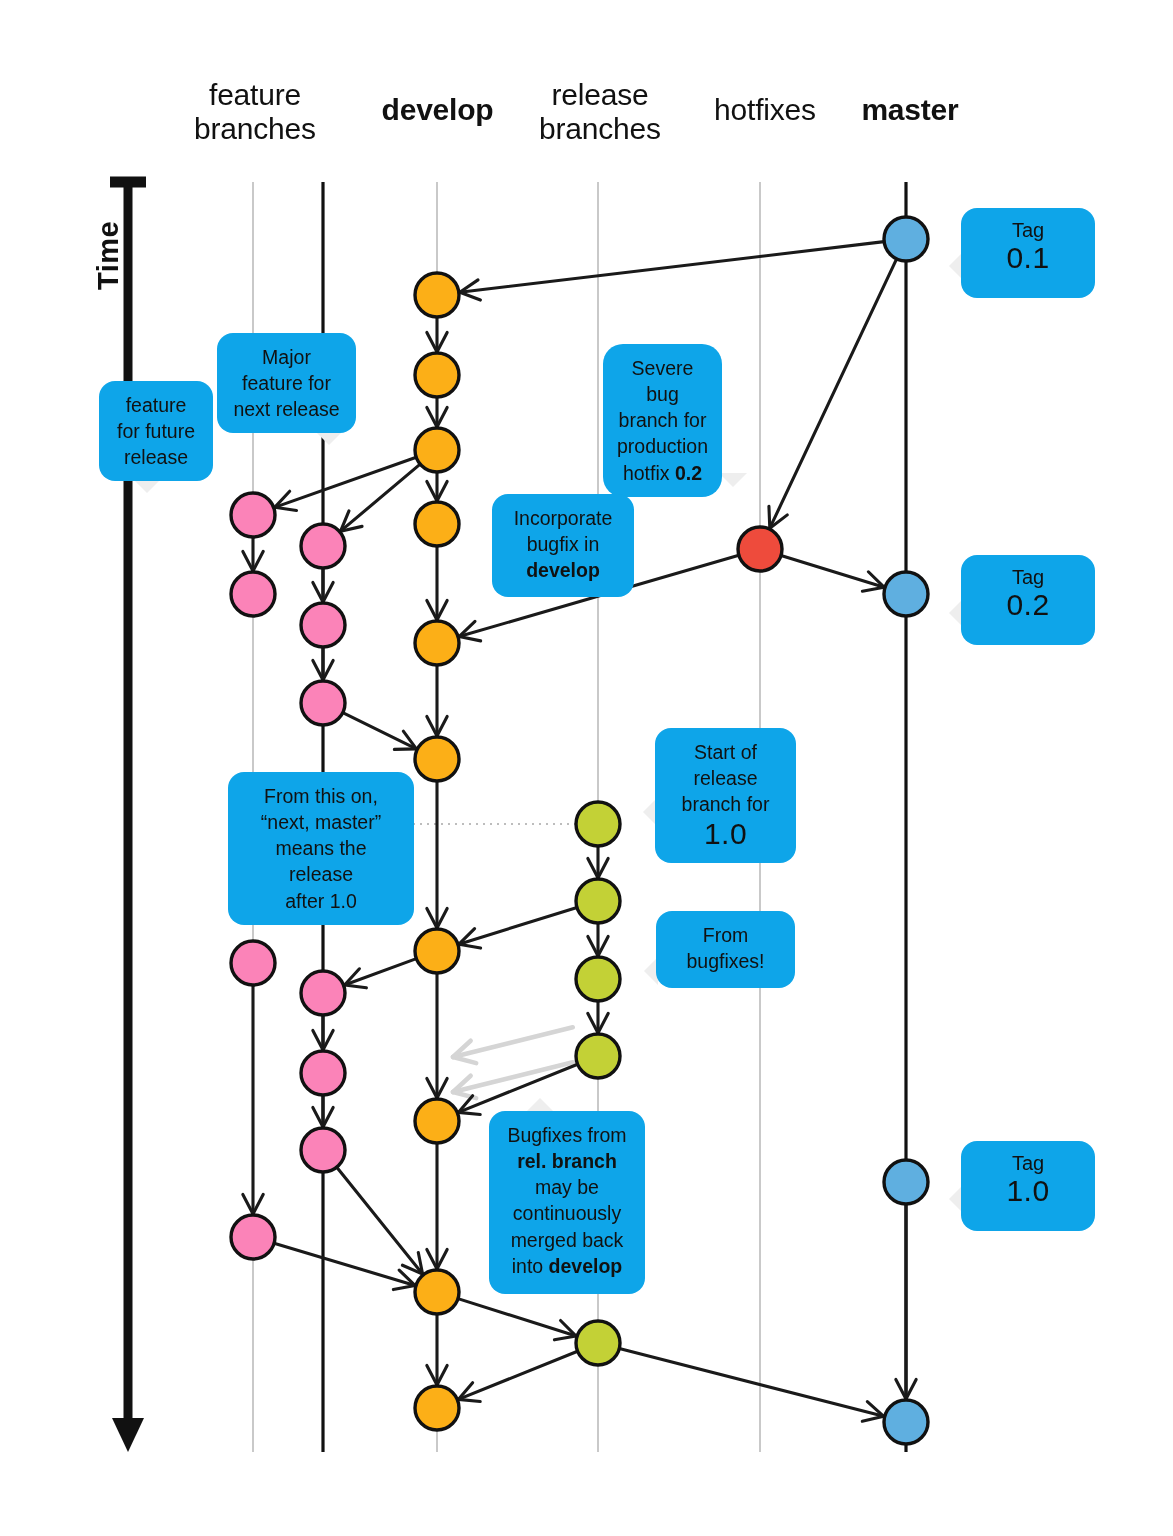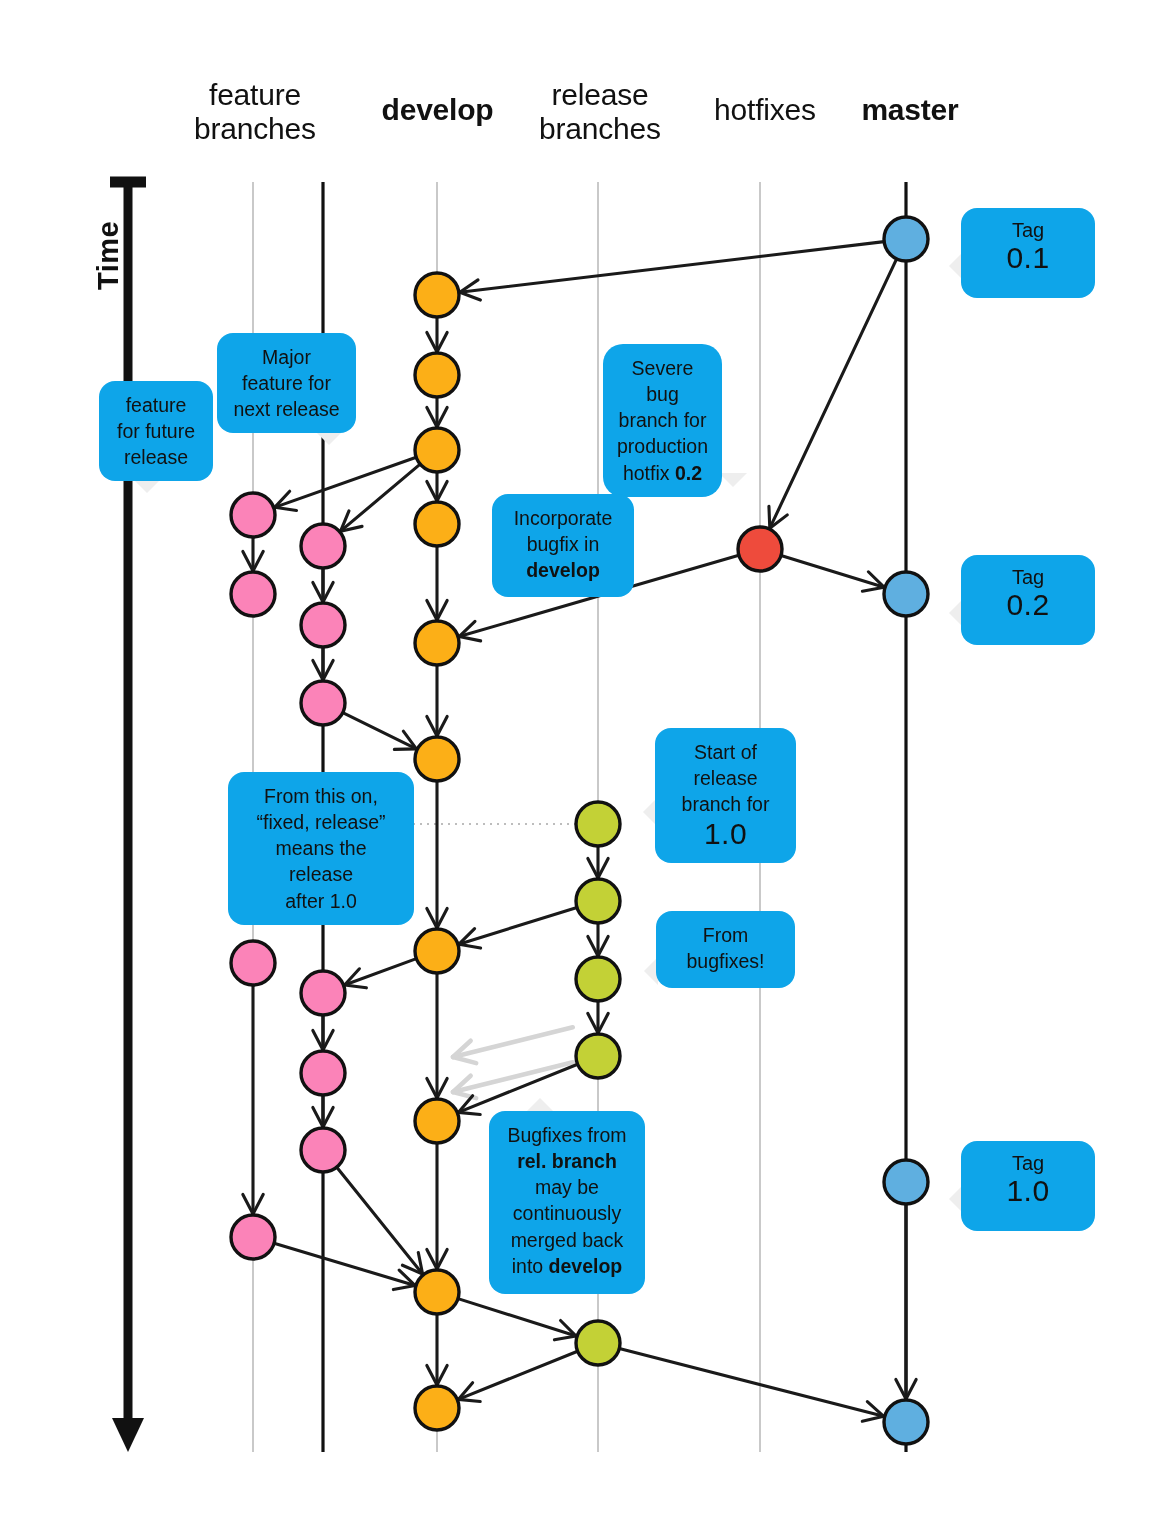--- a/index.html
+++ b/index.html
@@ -274,21 +274,21 @@
       </div>
       <div class="callout-tail" style="left: 514px; top: 566px; border-width: 14px 14px 0px; border-color: rgb(238, 238, 238) transparent transparent;"></div>
       <div class="callout" style="left: 492px; top: 465px; width: 142px; min-height: 103px; margin-top: 29px;">
         <div>Incorporate</div>
         <div>bugfix in</div>
         <div><b>develop</b></div>
       </div>
       <div class="callout-tail" style="left: 380px; top: 820px; border-width: 14px 0px 14px 14px; border-color: transparent transparent transparent rgb(238, 238, 238);"></div>
       <div class="callout" style="left: 196px; top: 772px; width: 186px; min-height: 115px; margin-left: 32px;">
         <div>From this on,</div>
-        <div>“fixed, release”</div>
+        <div>“next, master”</div>
         <div>means the release</div>
         <div>after  1.0</div>
       </div>
       <div class="callout-tail" style="left: 643px; top: 798px; border-width: 14px 14px 14px 0px; border-color: transparent rgb(238, 238, 238) transparent transparent;"></div>
       <div class="callout" style="left: 655px; top: 728px; width: 141px; min-height: 130px;">
         <div>Start of</div>
         <div>release</div>
         <div>branch for</div>
         <div>
           <span class="big">1.0</span>

